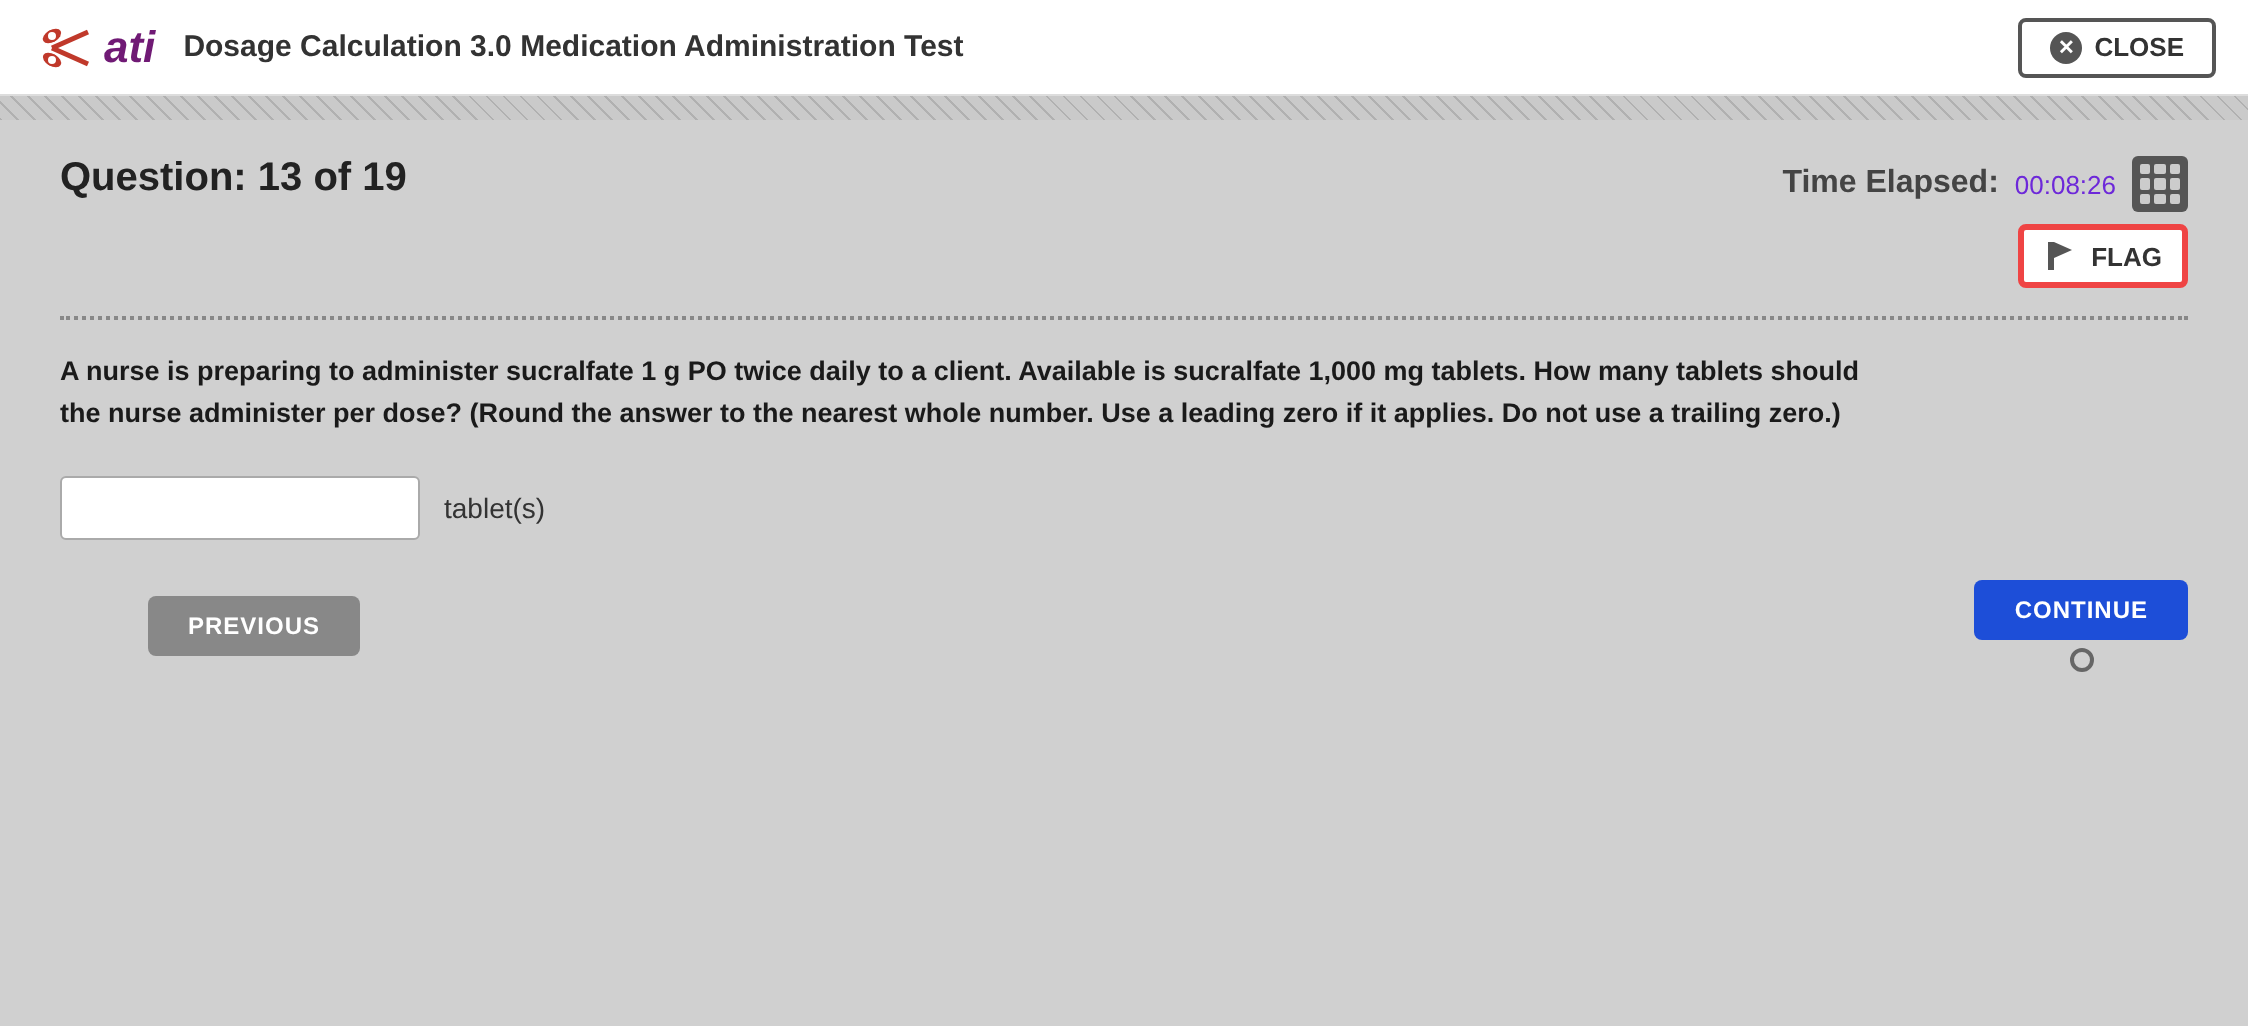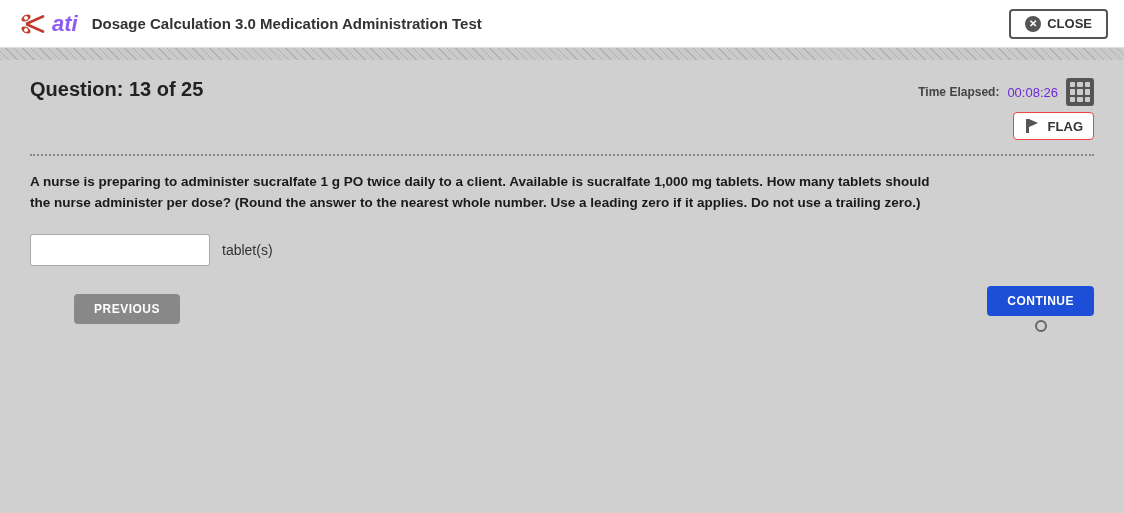--- a/index.html
+++ b/index.html
@@ -31,21 +31,21 @@
 
     .ati-logo {
       display: flex;
       align-items: center;
       gap: 4px;
     }
 
     .ati-logo-text {
       font-size: 22px;
       font-weight: bold;
-      color: #8b5cf6;
+      color: #701a75;
       font-style: italic;
     }
 
     .header-title {
       font-size: 15px;
       font-weight: 700;
       color: #333;
     }
 
     .close-btn {
@@ -120,21 +120,21 @@
     .time-elapsed {
       display: flex;
       align-items: center;
       gap: 8px;
       font-size: 13px;
       color: #333;
     }
 
     .time-elapsed-label {
       font-weight: bold;
-      font-size: 12px;
+      font-size: 16px;
       color: #444;
     }
 
     .time-elapsed-value {
       font-size: 13px;
       color: #6d28d9;
       font-weight: normal;
     }
 
     .calculator-icon {
@@ -152,21 +152,21 @@
     .calc-cell {
       background: #ccc;
       border-radius: 1px;
     }
 
     .flag-btn {
       display: flex;
       align-items: center;
       gap: 6px;
       background: #fff;
-      border: 1px solid #ef4444;
+      border: 3px solid #ef4444;
       border-radius: 4px;
       padding: 4px 10px;
       cursor: pointer;
       font-size: 13px;
       font-weight: bold;
       color: #333;
     }
 
     
     .dotted-line {
@@ -282,21 +282,21 @@
     <div class="close-btn-icon">✕</div>
     <span>CLOSE</span>
   </button>
 </div>
 
 <div class="diagonal-border"></div>
 
 <div class="main-content">
 
   <div class="question-header">
-    <span class="question-label">Question: 13 of 25</span>
+    <span class="question-label">Question: 13 of 19</span>
     <div class="header-right">
       <div class="time-elapsed">
         <span class="time-elapsed-label">Time Elapsed:</span>
         <span class="time-elapsed-value">00:08:26</span>
 
         <div class="calculator-icon">
           <div class="calc-cell"></div>
           <div class="calc-cell"></div>
           <div class="calc-cell"></div>
           <div class="calc-cell"></div>

